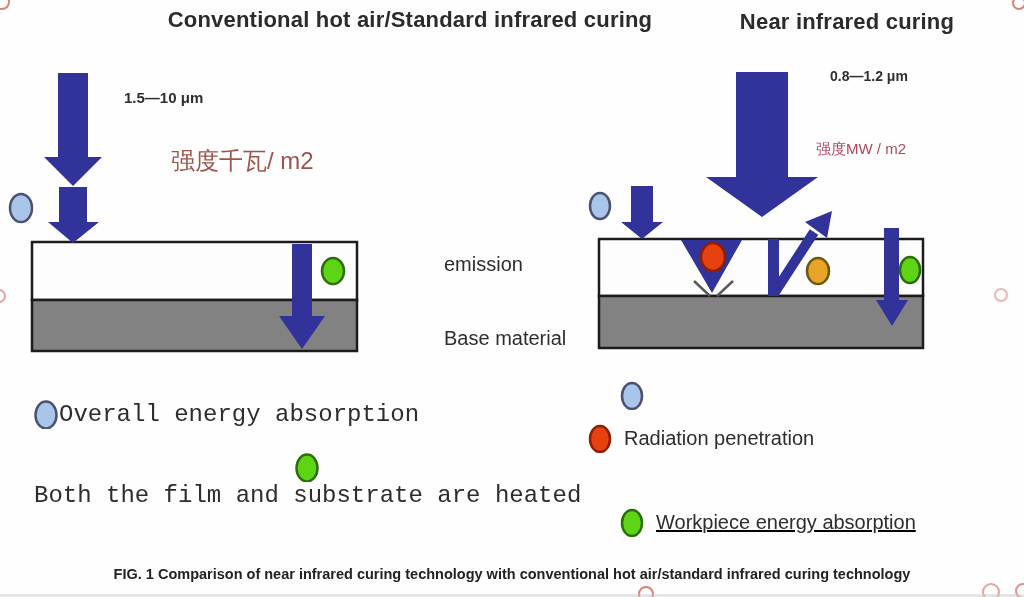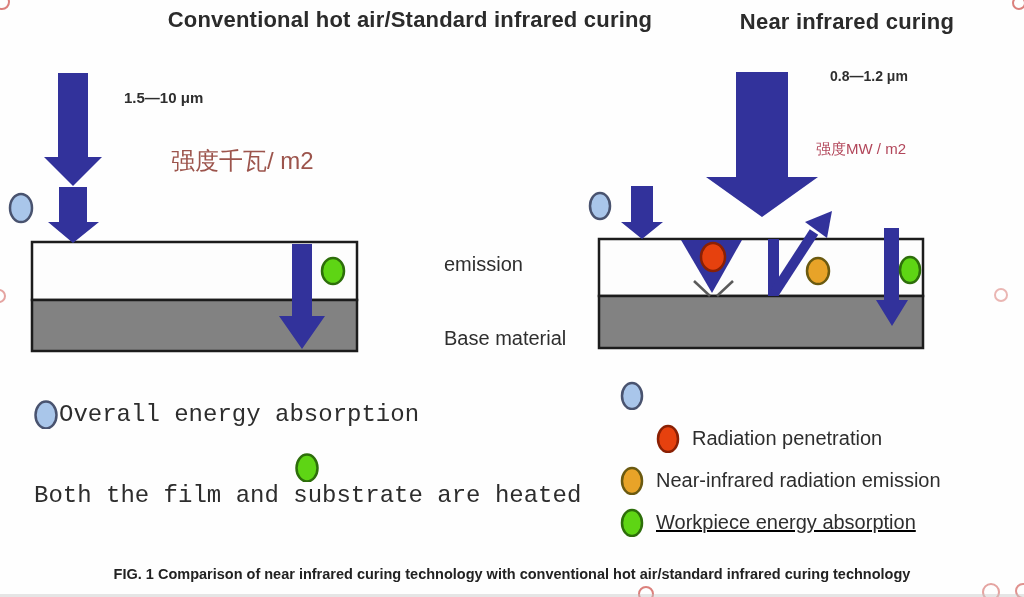--- a/index.html
+++ b/index.html
@@ -99,31 +99,25 @@
       <ellipse cx="12" cy="16" rx="10.5" ry="13.5" fill="#5ed514" stroke="#2d6e0a" stroke-width="2.5"></ellipse>
     </svg>
     <span class="legend-label">Both the film and substrate are heated</span>
   </div>
 
   <div class="abs legend-row legend-right" style="left:620px;top:381px;">
     <svg class="marker" width="24" height="29">
       <ellipse cx="12" cy="15" rx="10" ry="13" fill="#a9c6ea" stroke="#49536f" stroke-width="2.5"></ellipse>
     </svg>
   </div>
-  <div class="abs legend-row legend-right" style="left:656px;top:424px;">
+  <div class="abs legend-row legend-right" style="left:588px;top:424px;">
     <svg class="marker" width="24" height="29">
       <ellipse cx="12" cy="15" rx="10" ry="13" fill="#e6410e" stroke="#8a2004" stroke-width="2.5"></ellipse>
     </svg>
     <span class="legend-label">Radiation penetration</span>
-  </div>
-  <div class="abs legend-row legend-right" style="left:620px;top:466px;">
-    <svg class="marker" width="24" height="29">
-      <ellipse cx="12" cy="15" rx="10" ry="13" fill="#e8a328" stroke="#6b5a10" stroke-width="2.5"></ellipse>
-    </svg>
-    <span class="legend-label">Near-infrared radiation emission</span>
   </div>
   <div class="abs legend-row legend-right" style="left:620px;top:508px;text-decoration:underline;">
     <svg class="marker" width="24" height="29">
       <ellipse cx="12" cy="15" rx="10" ry="13" fill="#5ed514" stroke="#2d6e0a" stroke-width="2.5"></ellipse>
     </svg>
     <span class="legend-label">Workpiece energy absorption</span>
   </div>
 
   <div class="abs caption" style="left:100px;top:566px;width:1000px;max-width:calc(1024px - 100px);width:824px;left:100px;">FIG. 1 Comparison of near infrared curing technology with conventional hot air/standard infrared curing technology</div>
 

